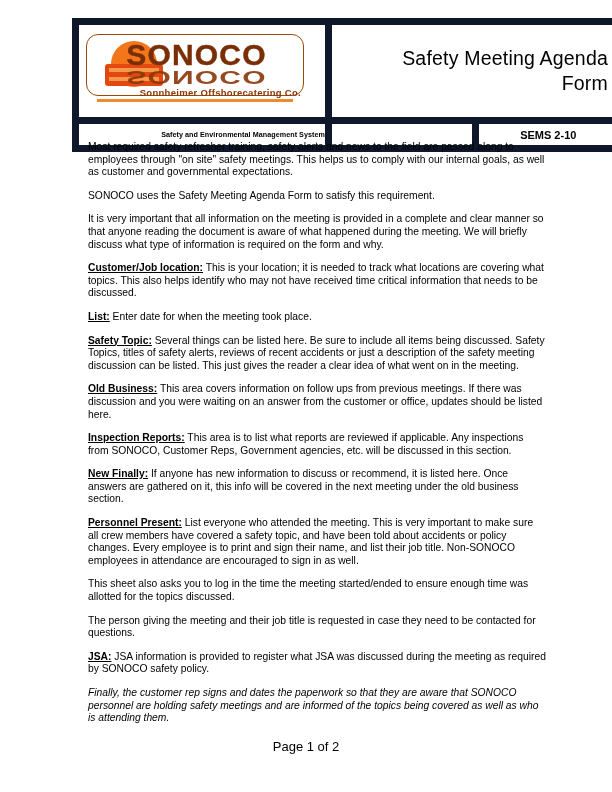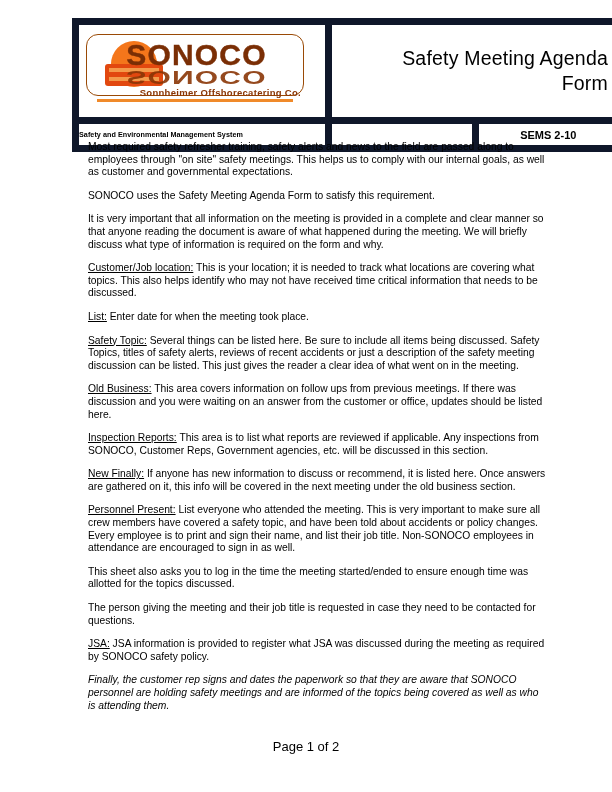--- a/index.html
+++ b/index.html
@@ -55,21 +55,21 @@
     font-size: 19.5px;
     line-height: 25px;
     letter-spacing: 0.2px;
     font-weight: 400;
     color: #000;
   }
 
   .sub-cell-left {
     width: 195px;
     height: 21px;
-    text-align: left;
+    text-align: right;
     font-size: 7.2px;
     font-weight: bold;
     letter-spacing: 0.05px;
   }
   .sub-cell-mid {
     width: 172px;
     height: 21px;
   }
   .sub-cell-right {
     height: 21px;
@@ -188,21 +188,21 @@
   }
   p.para {
     margin: 0 0 11px 0;
     font-size: 10.3px;
     line-height: 12.6px;
     text-align: left;
     color: #000;
   }
   p.para:last-child { margin-bottom: 0; font-style: italic; }
   .lbl {
-    font-weight: normal;
+    font-weight: bold;
     text-decoration: underline;
   }
   .uline {
   }
 
   
   .footer {
     position: absolute;
     left: 0;
     top: 739px;

